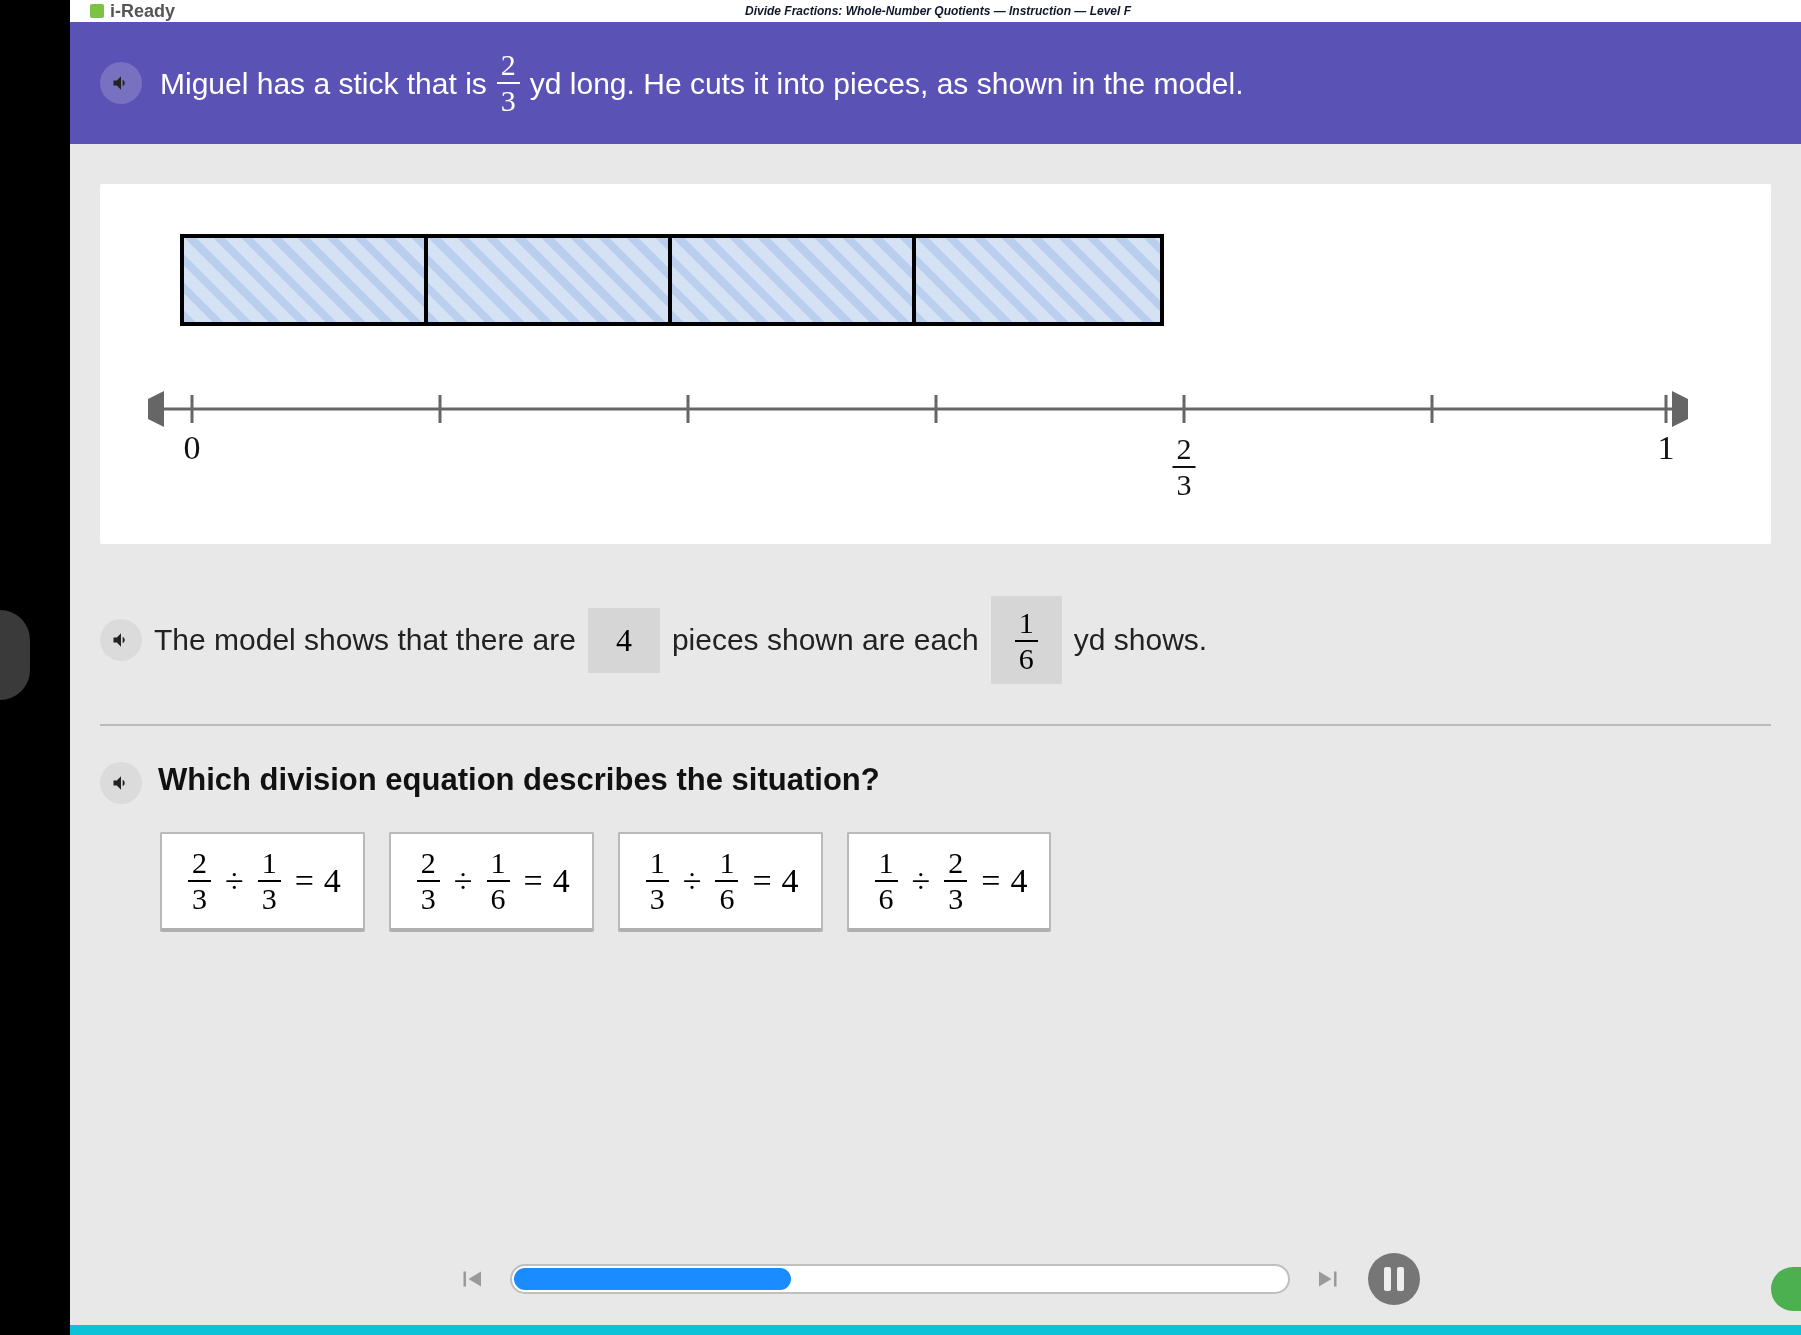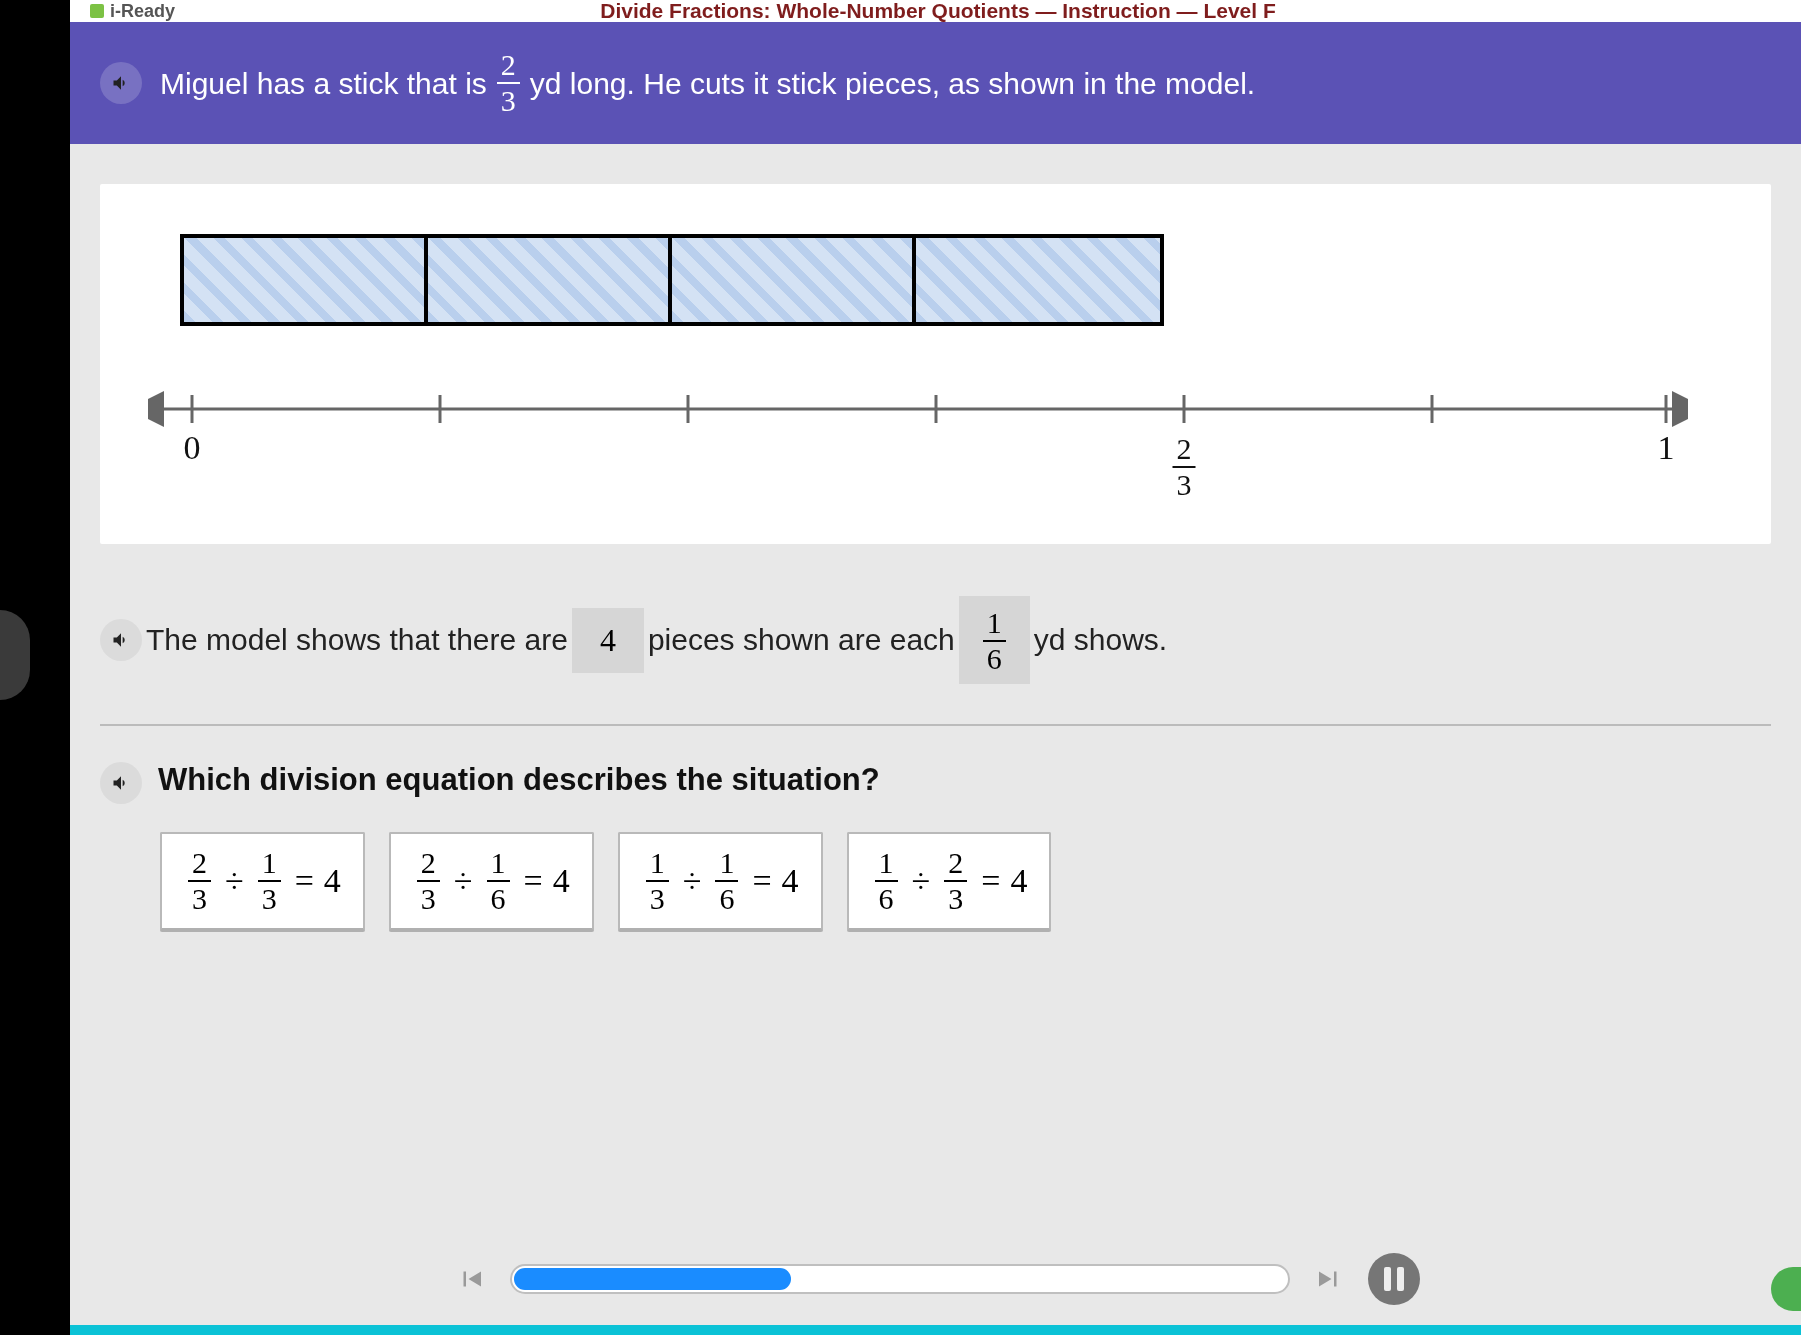--- a/index.html
+++ b/index.html
@@ -25,21 +25,21 @@
       display: flex;
       align-items: center;
       justify-content: space-between;
       padding: 0 20px;
       font-size: 18px;
       font-weight: 700;
       color: #555;
     }
     .top-strip .brand { display:flex; align-items:center; gap:4px; }
     .brand-dot { width:14px;height:14px;background:#7cc244;border-radius:2px;display:inline-block;margin-right:2px;}
-    .top-strip .lesson-title { color:#7f1d1d; font-weight:600; font-size:21px; }
+    .top-strip .lesson-title { color:#0f172a; font-weight:600; font-size:12px;font-style:italic; }
     .problem-bar {
       background: #5b52b5;
       color: #ffffff;
       padding: 28px 30px 28px 30px;
       display: flex;
       align-items: center;
       gap: 18px;
       font-size: 30px;
     }
     .audio-btn {
@@ -92,21 +92,21 @@
     .nl-line { stroke:#666; stroke-width:3; }
     .nl-tick { stroke:#666; stroke-width:3; }
     .nl-label {
       position:absolute; top: 195px;
       font-family:"Times New Roman", serif;
       font-size: 34px; color:#111;
       transform: translateX(-50%);
       text-align:center;
     }
     .statement-row {
-      display:flex; align-items:center; gap:4px;
+      display:flex; align-items:center; gap:12px;
       font-size: 30px; color:#222;
       padding: 12px 0 40px 0;
       border-bottom: 2px solid #bbb;
     }
     .value-box {
       background:#d6d6d6;
       padding: 14px 28px;
       font-family:"Times New Roman", serif;
       font-size: 32px;
       color:#000;
@@ -187,21 +187,21 @@
       <svg viewBox="0 0 24 24">
           <path d="M3 9v6h4l5 5V4L7 9H3zm13.5 3a4.5 4.5 0 0 0-2.5-4v8a4.5 4.5 0 0 0 2.5-4z"></path>
         </svg>
     </div>
     <div class="problem-text">
       <span>Miguel has a stick that is</span>
       <span class="frac">
         <span class="n">2</span>
         <span class="d">3</span>
       </span>
-      <span>yd long. He cuts it stick pieces, as shown in the model.</span>
+      <span>yd long. He cuts it into pieces, as shown in the model.</span>
     </div>
   </div>
 
   <div class="content">
     <div class="model-panel">
       <div class="numline-wrap">
         <div class="bar-model">
           <div class="bar-piece"></div>
           <div class="bar-piece"></div>
           <div class="bar-piece"></div>

